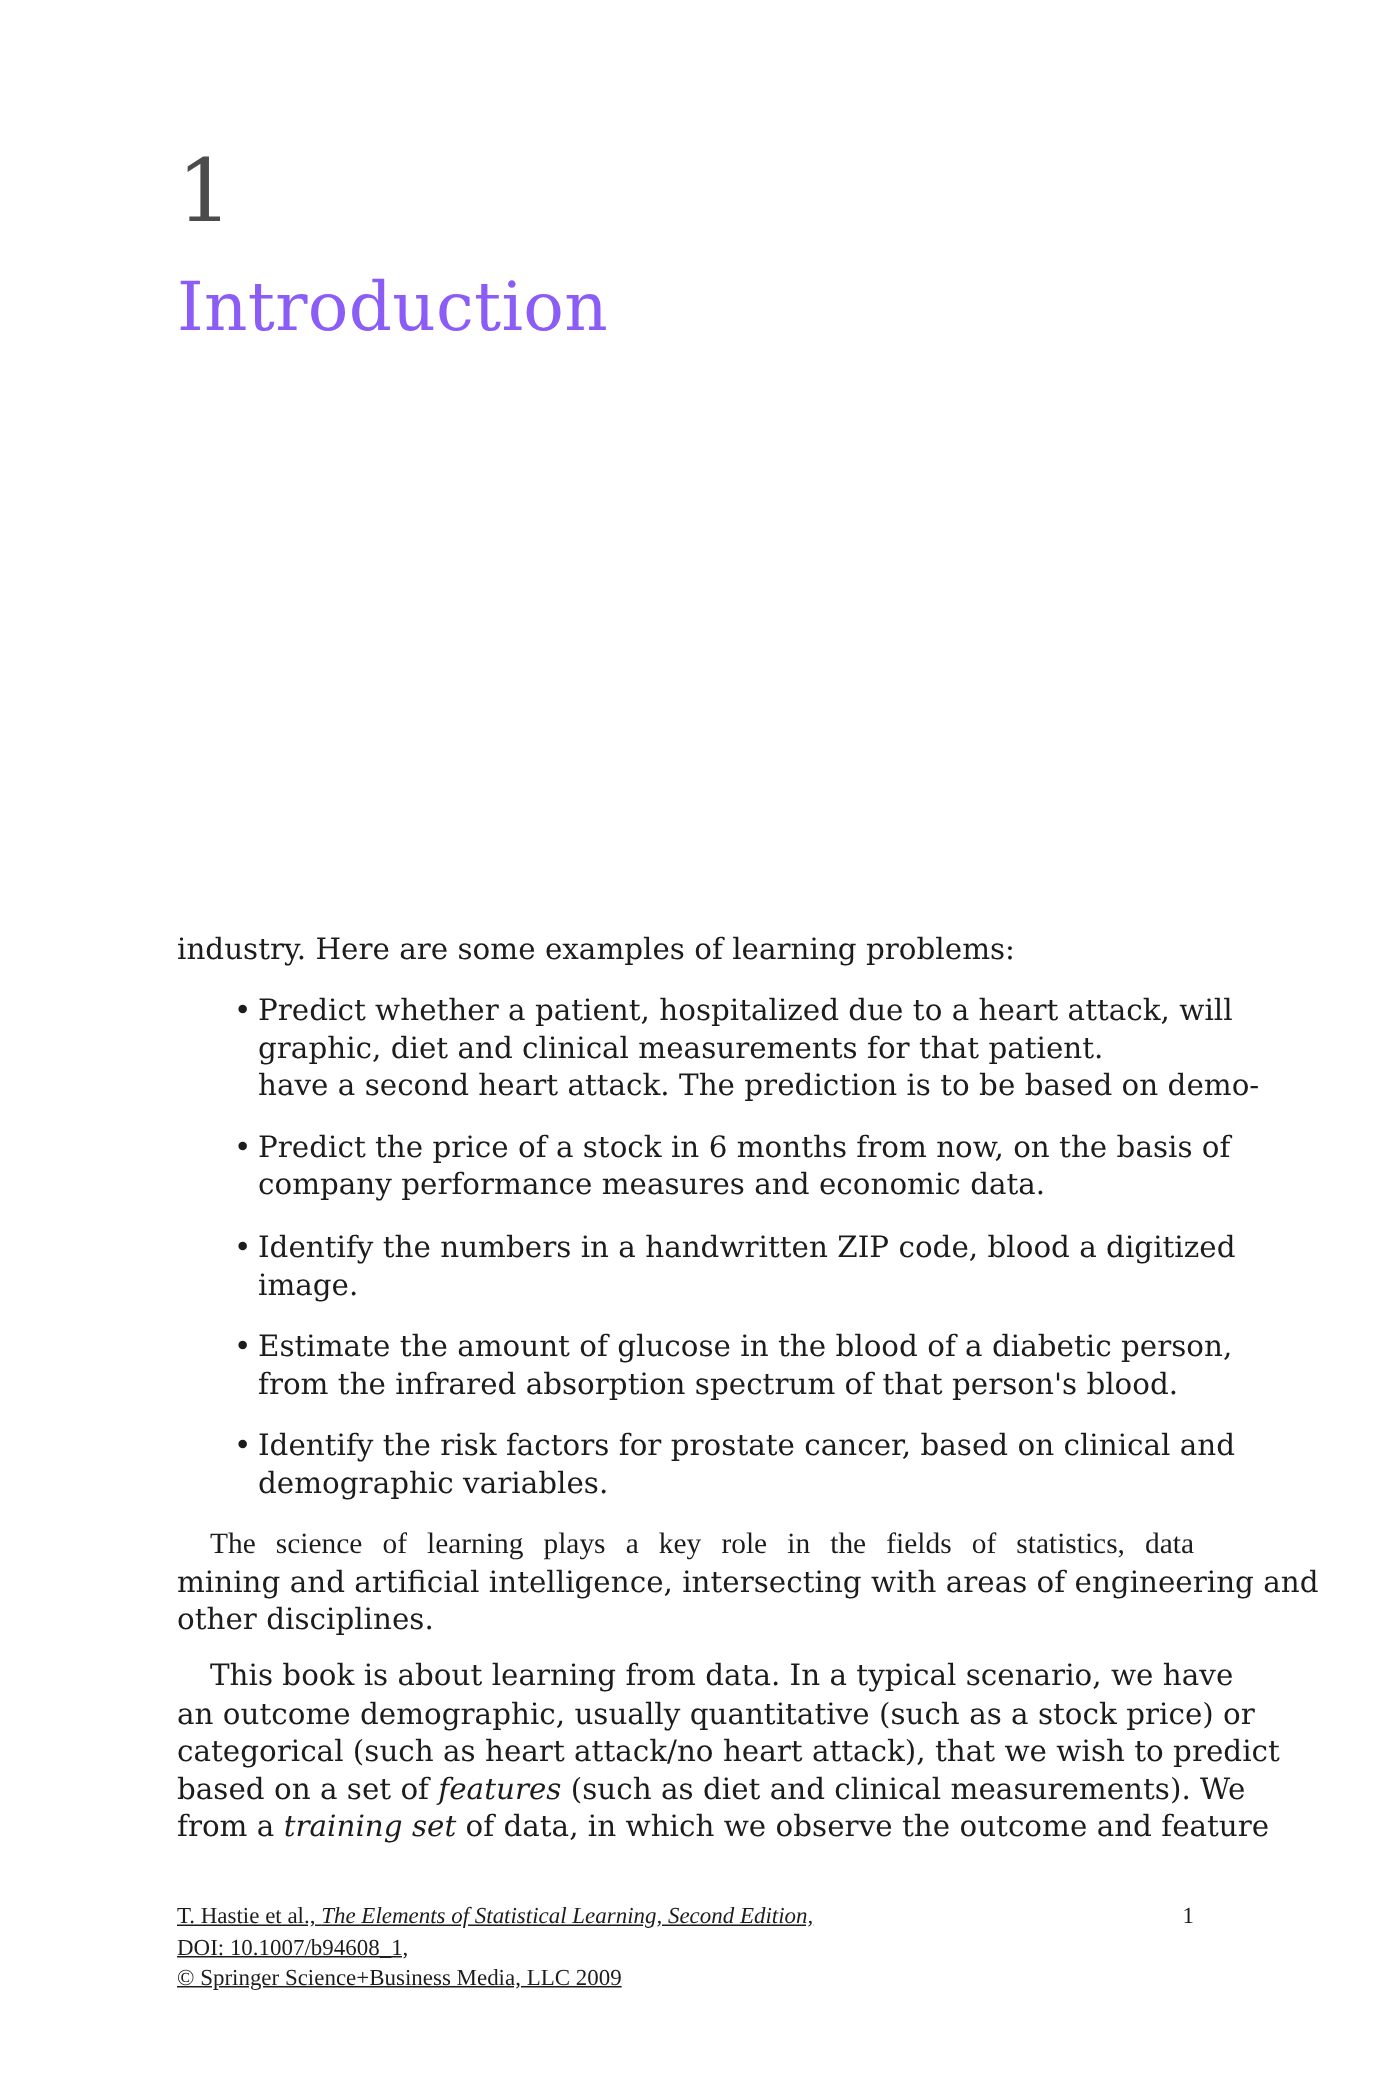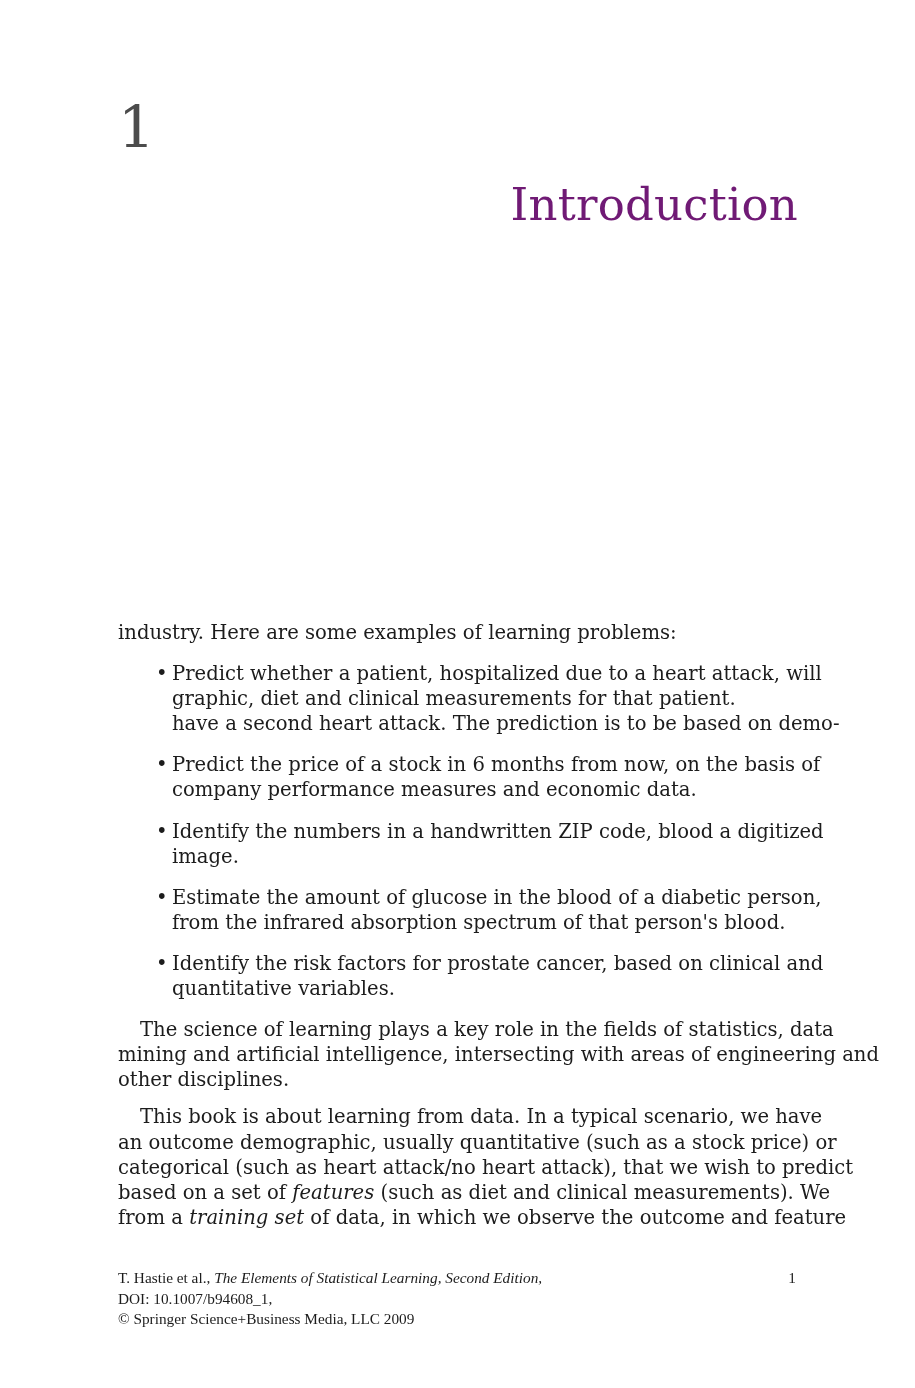--- a/index.html
+++ b/index.html
@@ -35,24 +35,23 @@
     line-height: 1.0;
     font-weight: 400;
     color: #4c4c4c;
     letter-spacing: 0px;
   }
   .chapter-title {
     font-family: "DejaVu Serif", serif;
     font-size: 45px;
     line-height: 1.0;
     font-weight: 400;
-    color: #701a75;
+    color: #8b5cf6;
     margin-top: 26px;
     letter-spacing: 0.2px;
-    text-align: right;
   }
 
   
   .body-block {
     position: absolute;
     left: 118px;
     top: 620px;
     width: 678px;
     font-size: 19.6px;
     line-height: 25.1px;
@@ -112,20 +111,21 @@
   
   .footer {
     position: absolute;
     left: 118px;
     top: 1268px;
     width: 678px;
     font-family: "Liberation Serif", "DejaVu Serif", serif;
     font-size: 15.3px;
     line-height: 20.5px;
     color: #1c1c1c;
+    text-decoration: underline;
   }
   .footer-line {
     position: relative;
     white-space: pre;
   }
   .page-number {
     position: absolute;
     right: 0;
     top: 0;
     font-family: "Liberation Serif", "DejaVu Serif", serif;
@@ -182,28 +182,28 @@
         <span class="bullet-text">
           <span class="jline">Estimate the amount of glucose in the blood of a diabetic person,</span>
           <span class="jline last">from the infrared absorption spectrum of that person's blood.</span>
         </span>
       </li>
 
       <li class="bullet-item">
         <span class="bullet-dot">•</span>
         <span class="bullet-text">
           <span class="jline">Identify the risk factors for prostate cancer, based on clinical and</span>
-          <span class="jline last">quantitative variables.</span>
+          <span class="jline last">demographic variables.</span>
         </span>
       </li>
 
     </ul>
 
     <div class="para">
-      <span class="jline" style="text-indent:22px;">The science of learning plays a key role in the fields of statistics, data</span>
+      <span class="jline" style="text-indent:22px;font-family:Liberation Serif, serif;">The science of learning plays a key role in the fields of statistics, data</span>
       <span class="jline">mining and artificial intelligence, intersecting with areas of engineering and</span>
       <span class="jline last">other disciplines.</span>
     </div>
 
     <div class="para">
       <span class="jline" style="text-indent:22px;">This book is about learning from data. In a typical scenario, we have</span>
       <span class="jline">an outcome demographic, usually quantitative (such as a stock price) or</span>
       <span class="jline">categorical (such as heart attack/no heart attack), that we wish to predict</span>
       <span class="jline"><span>based on a set of </span><span class="it">features</span><span> (such as diet and clinical measurements). We</span></span>
       <span class="jline last"><span>from a </span><span class="it">training set</span><span> of data, in which we observe the outcome and feature</span></span>

